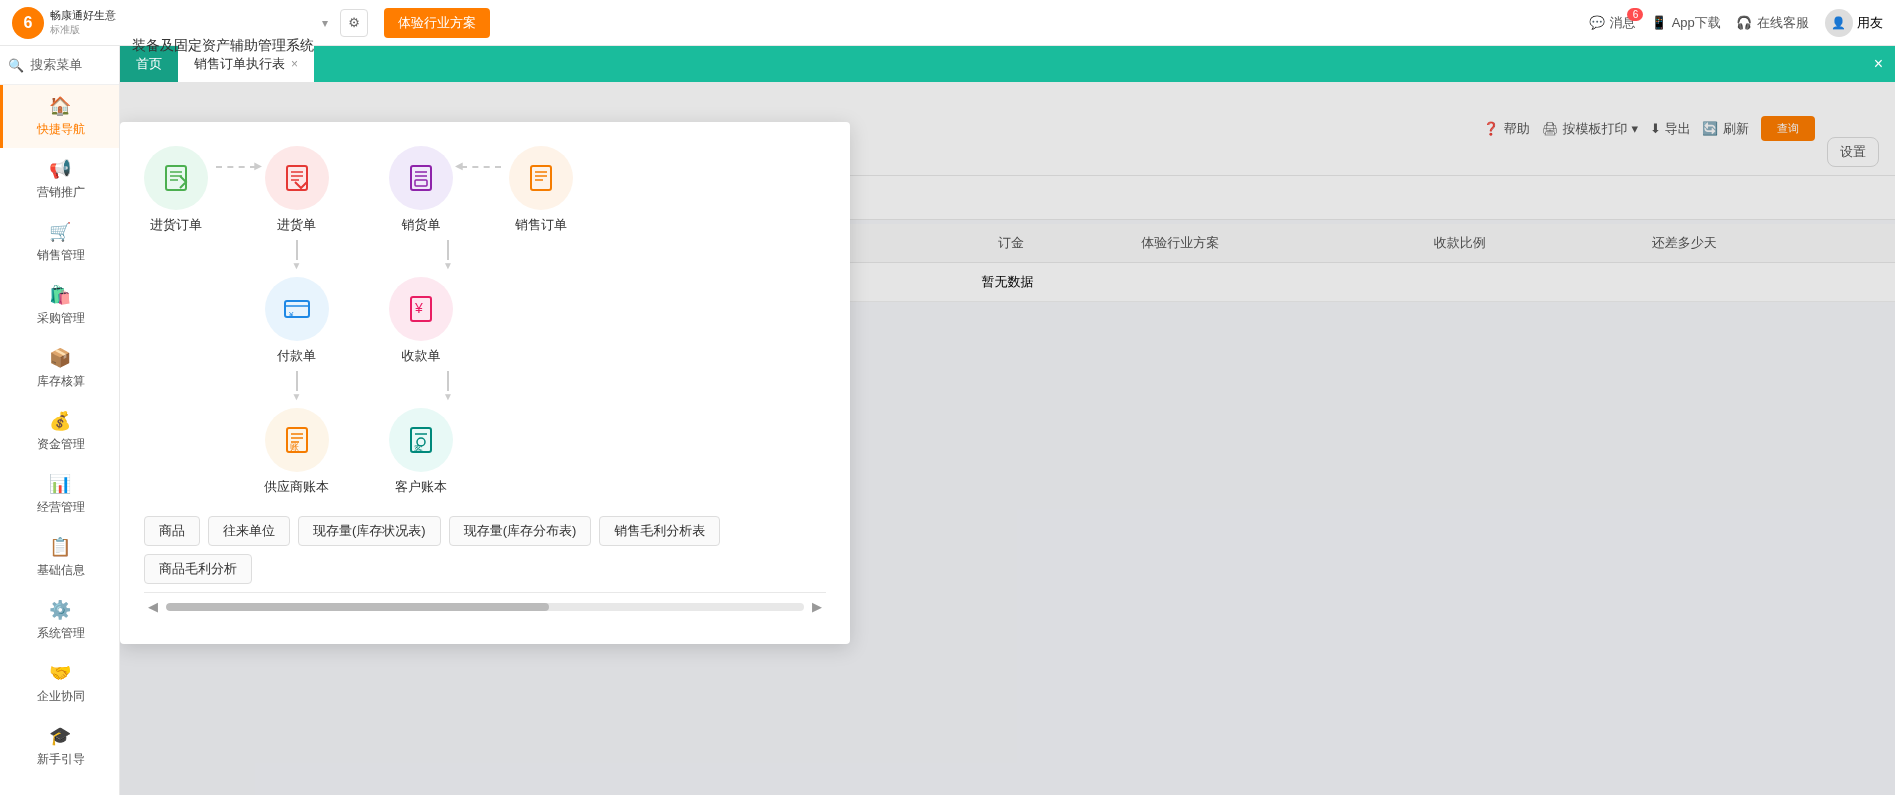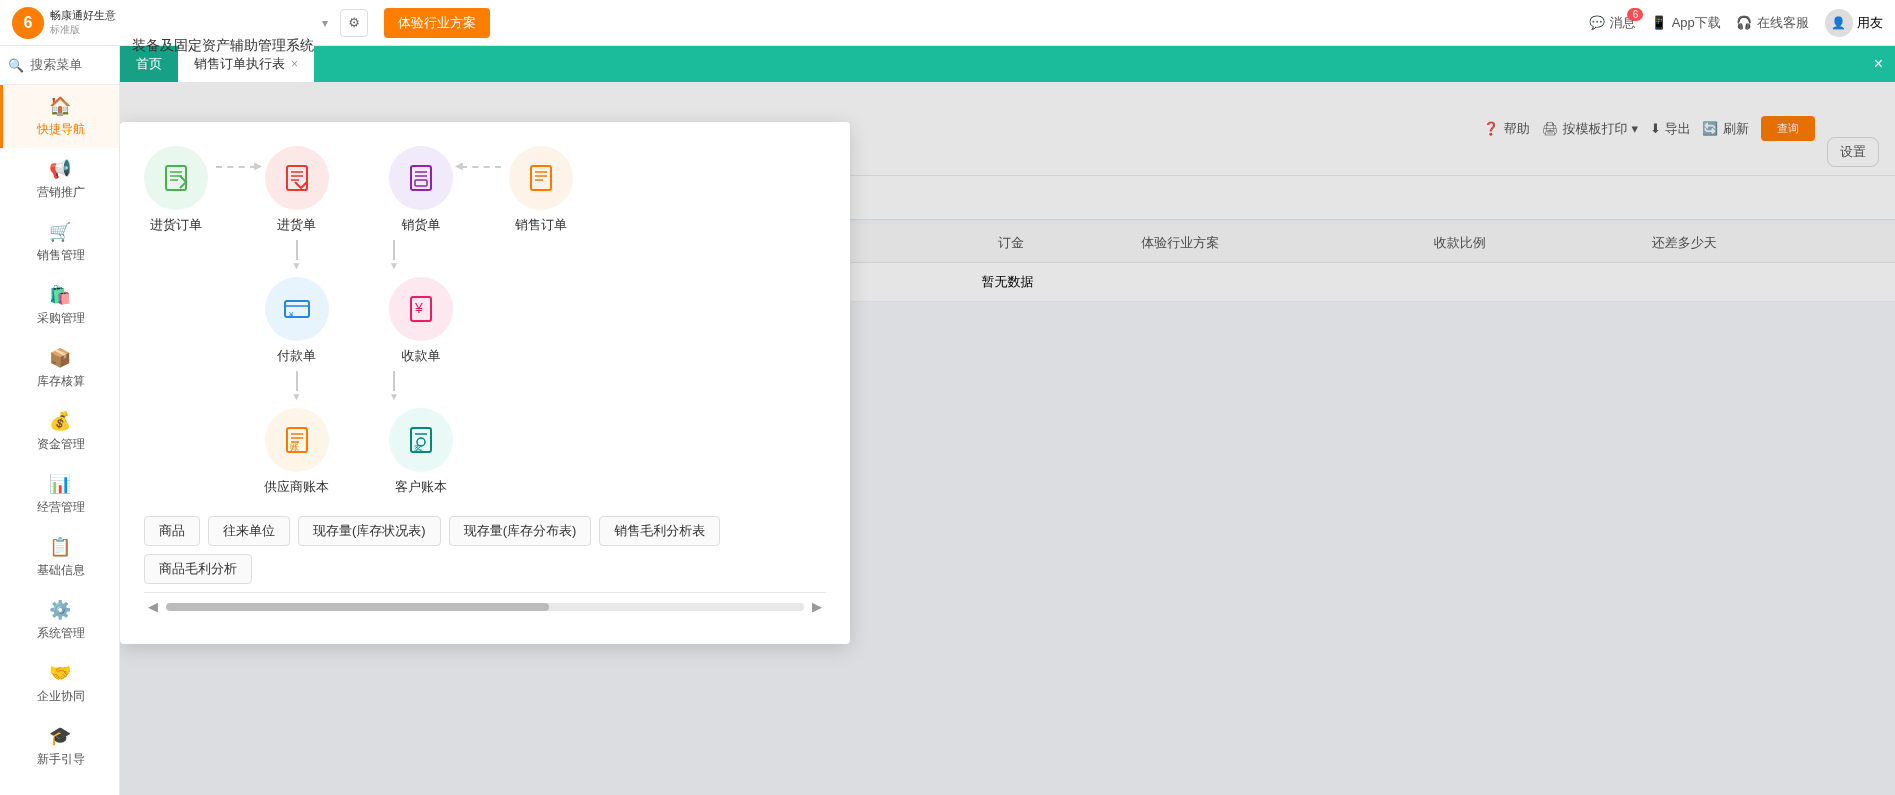--- a/index.html
+++ b/index.html
@@ -520,21 +520,21 @@
                     <line x1="10" y1="18" x2="18" y2="18" stroke="#f57c00" stroke-width="1.5"></line>
                     <text x="9" y="26" font-size="9" fill="#f57c00">账</text>
                   </svg>
                 </div>
                 <span class="flow-label">供应商账本</span>
               </div>
             </div>
 
             <div style="width:60px;"></div>
 
-            <div style="display:flex; flex-direction:column; align-items:flex-start; gap:0;">
+            <div style="display:flex; flex-direction:column; align-items:flex-end; gap:0;">
               <div class="flow-node">
                 <div class="flow-circle purple">
                   <svg width="32" height="32" viewBox="0 0 32 32">
                     <rect x="6" y="4" width="20" height="24" rx="2" fill="none" stroke="#8e24aa" stroke-width="2"></rect>
                     <line x1="10" y1="10" x2="22" y2="10" stroke="#8e24aa" stroke-width="1.5"></line>
                     <line x1="10" y1="14" x2="22" y2="14" stroke="#8e24aa" stroke-width="1.5"></line>
                     <rect x="10" y="18" width="12" height="6" rx="1" fill="none" stroke="#8e24aa" stroke-width="1.5"></rect>
                   </svg>
                 </div>
                 <span class="flow-label">销货单</span>

